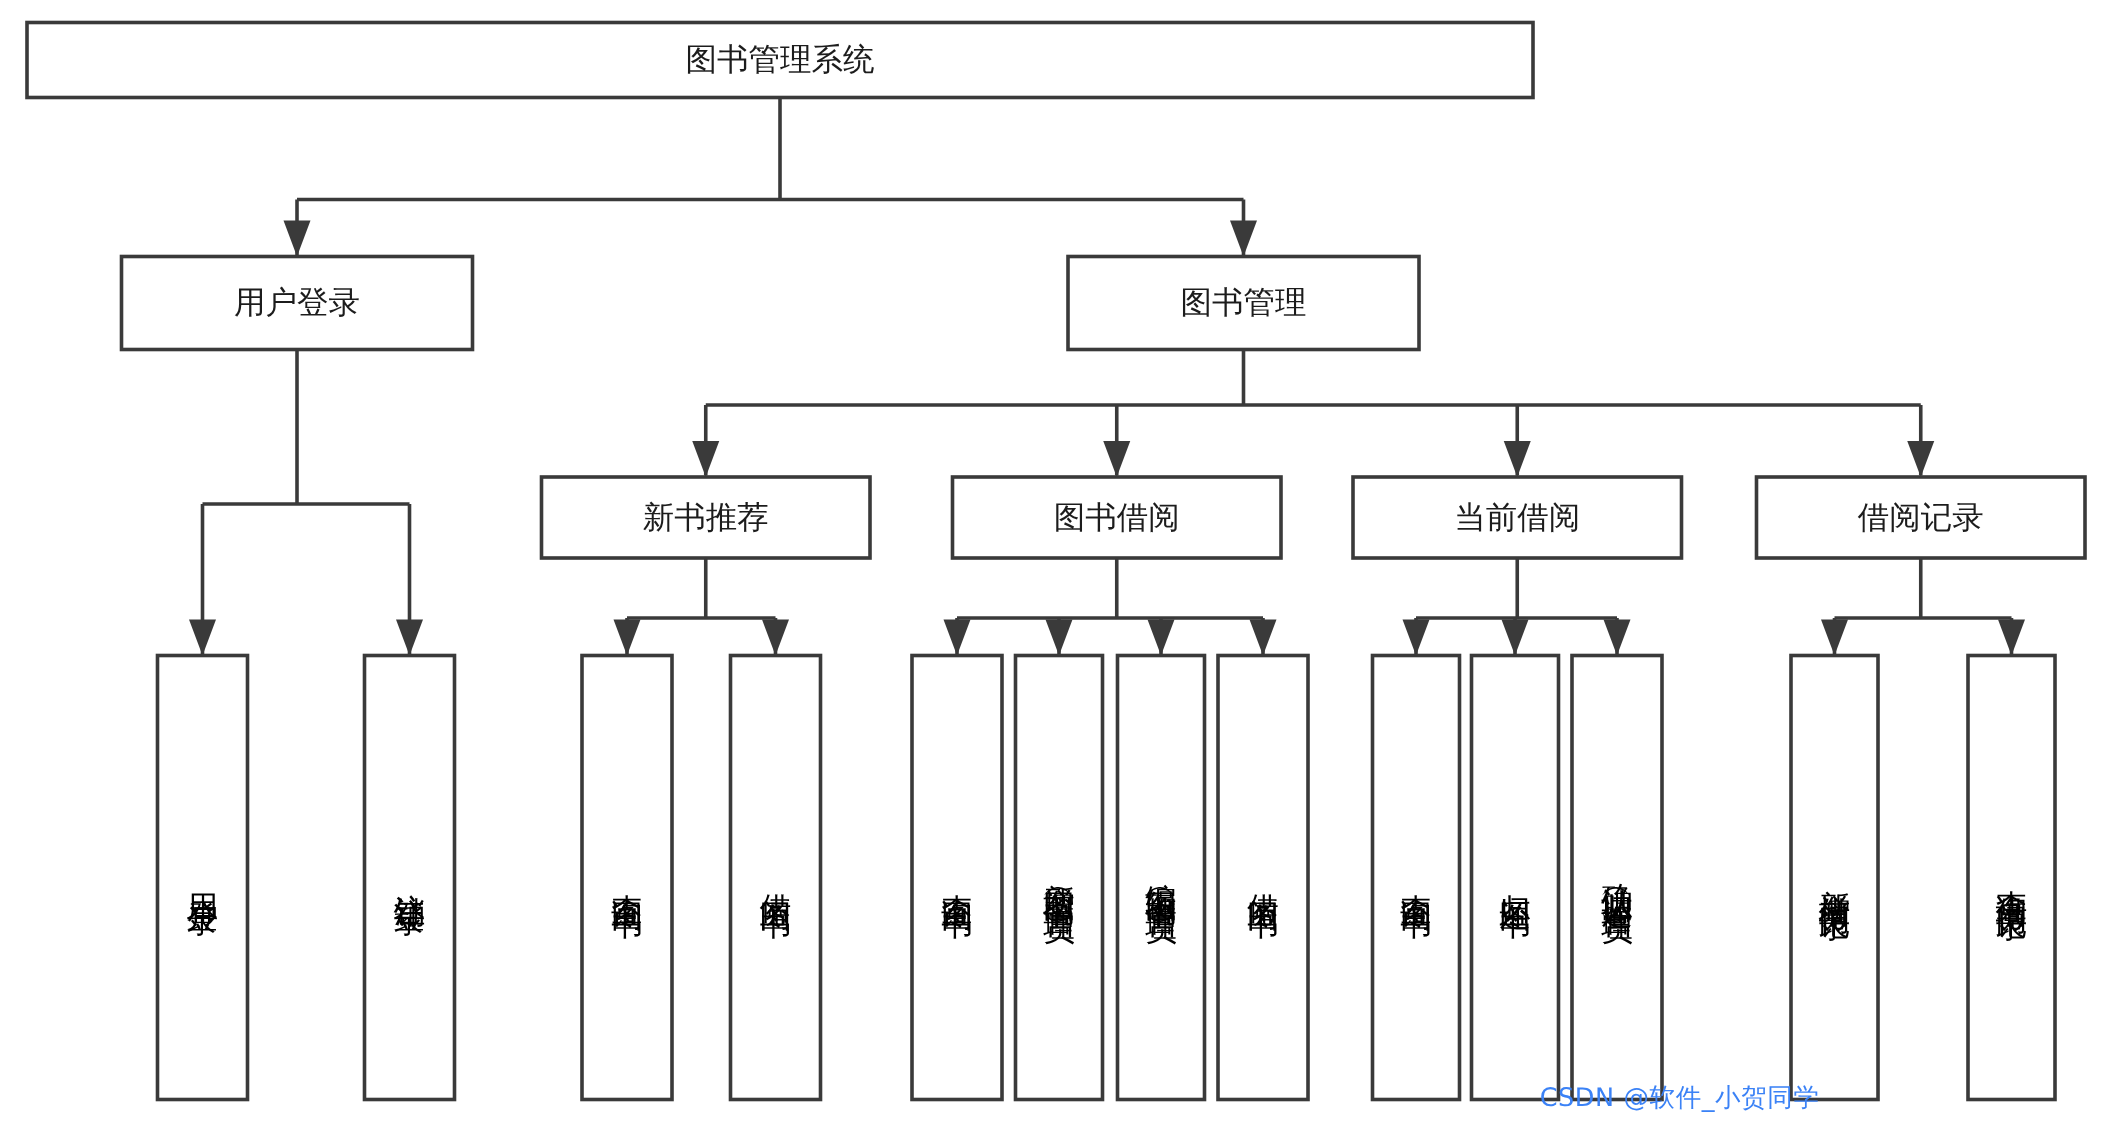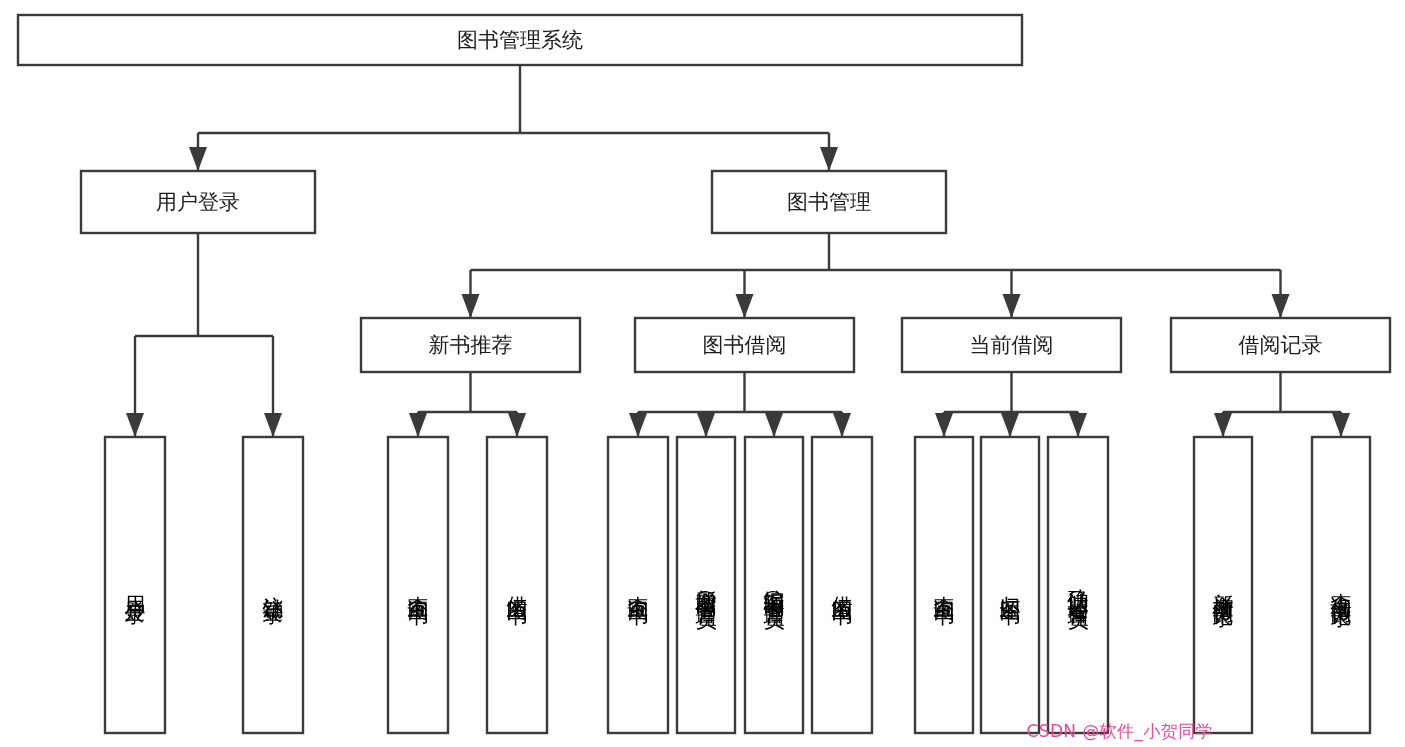--- a/index.html
+++ b/index.html
@@ -56,21 +56,21 @@
     text-orientation: upright;
     letter-spacing: 3px;
     white-space: pre;
   }
   .watermark {
     position: absolute;
     right: 8px;
     bottom: 4px;
     font-family: "DejaVu Sans", "Liberation Sans", sans-serif;
     font-size: 17px;
-    color: #ec4899;
+    color: #3b82f6;
     letter-spacing: 0.4px;
     user-select: none;
     white-space: nowrap;
     margin-left: 44px;
   }
 </style>
 </head>
 <body>
 
 <div id="diagram-root">

